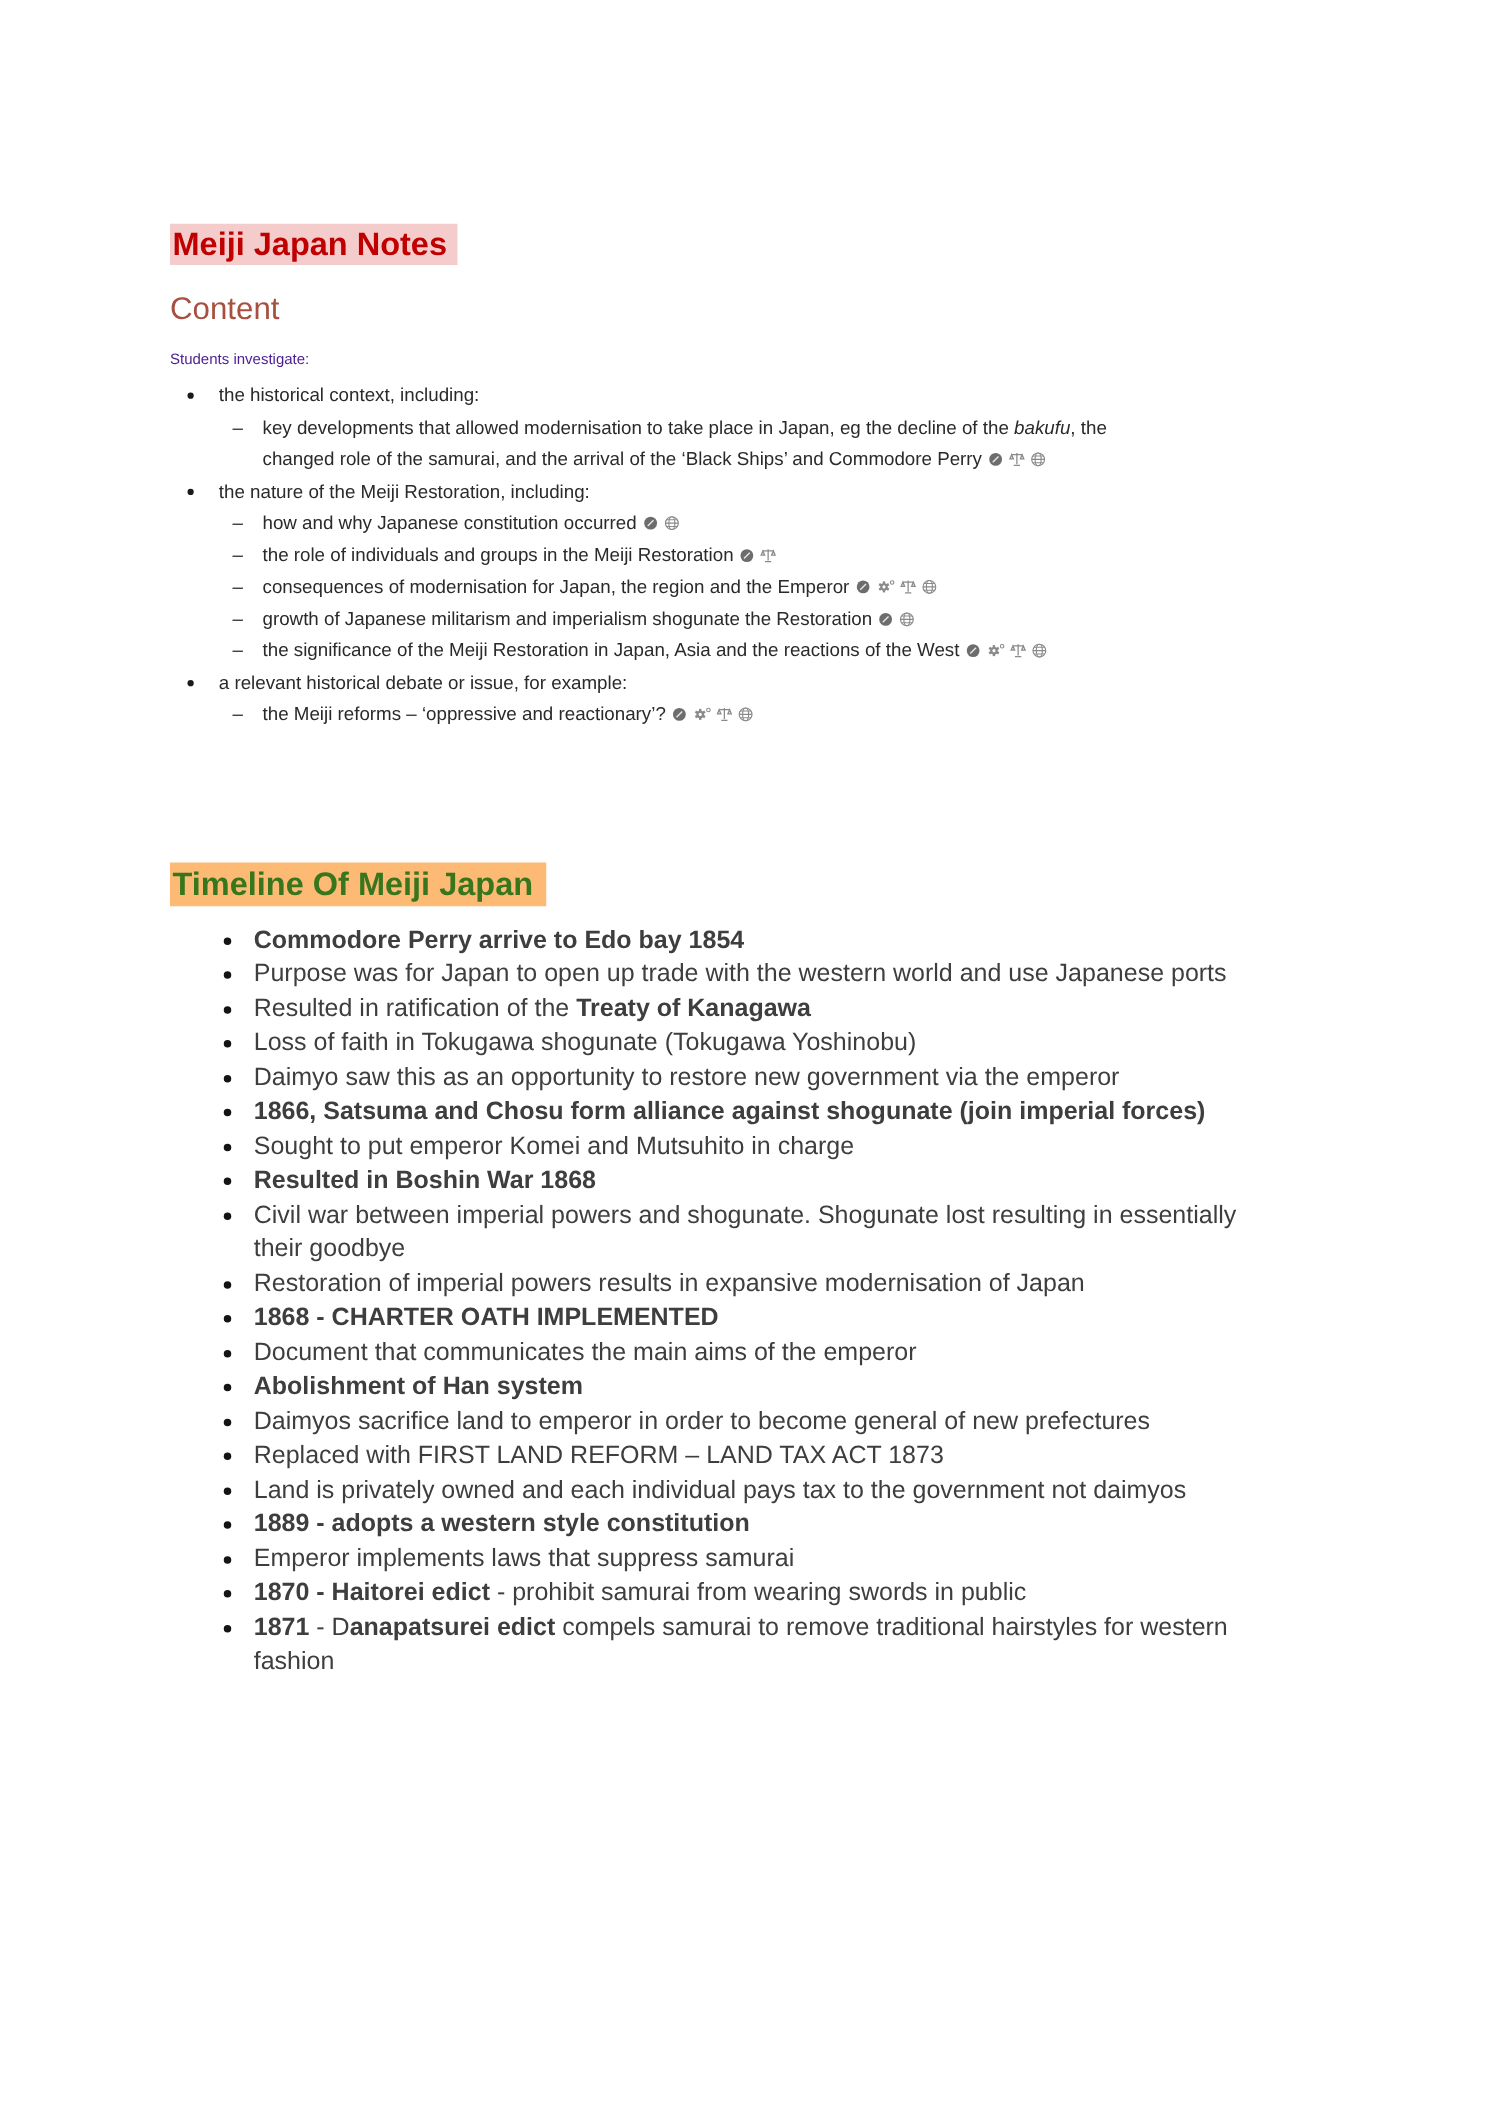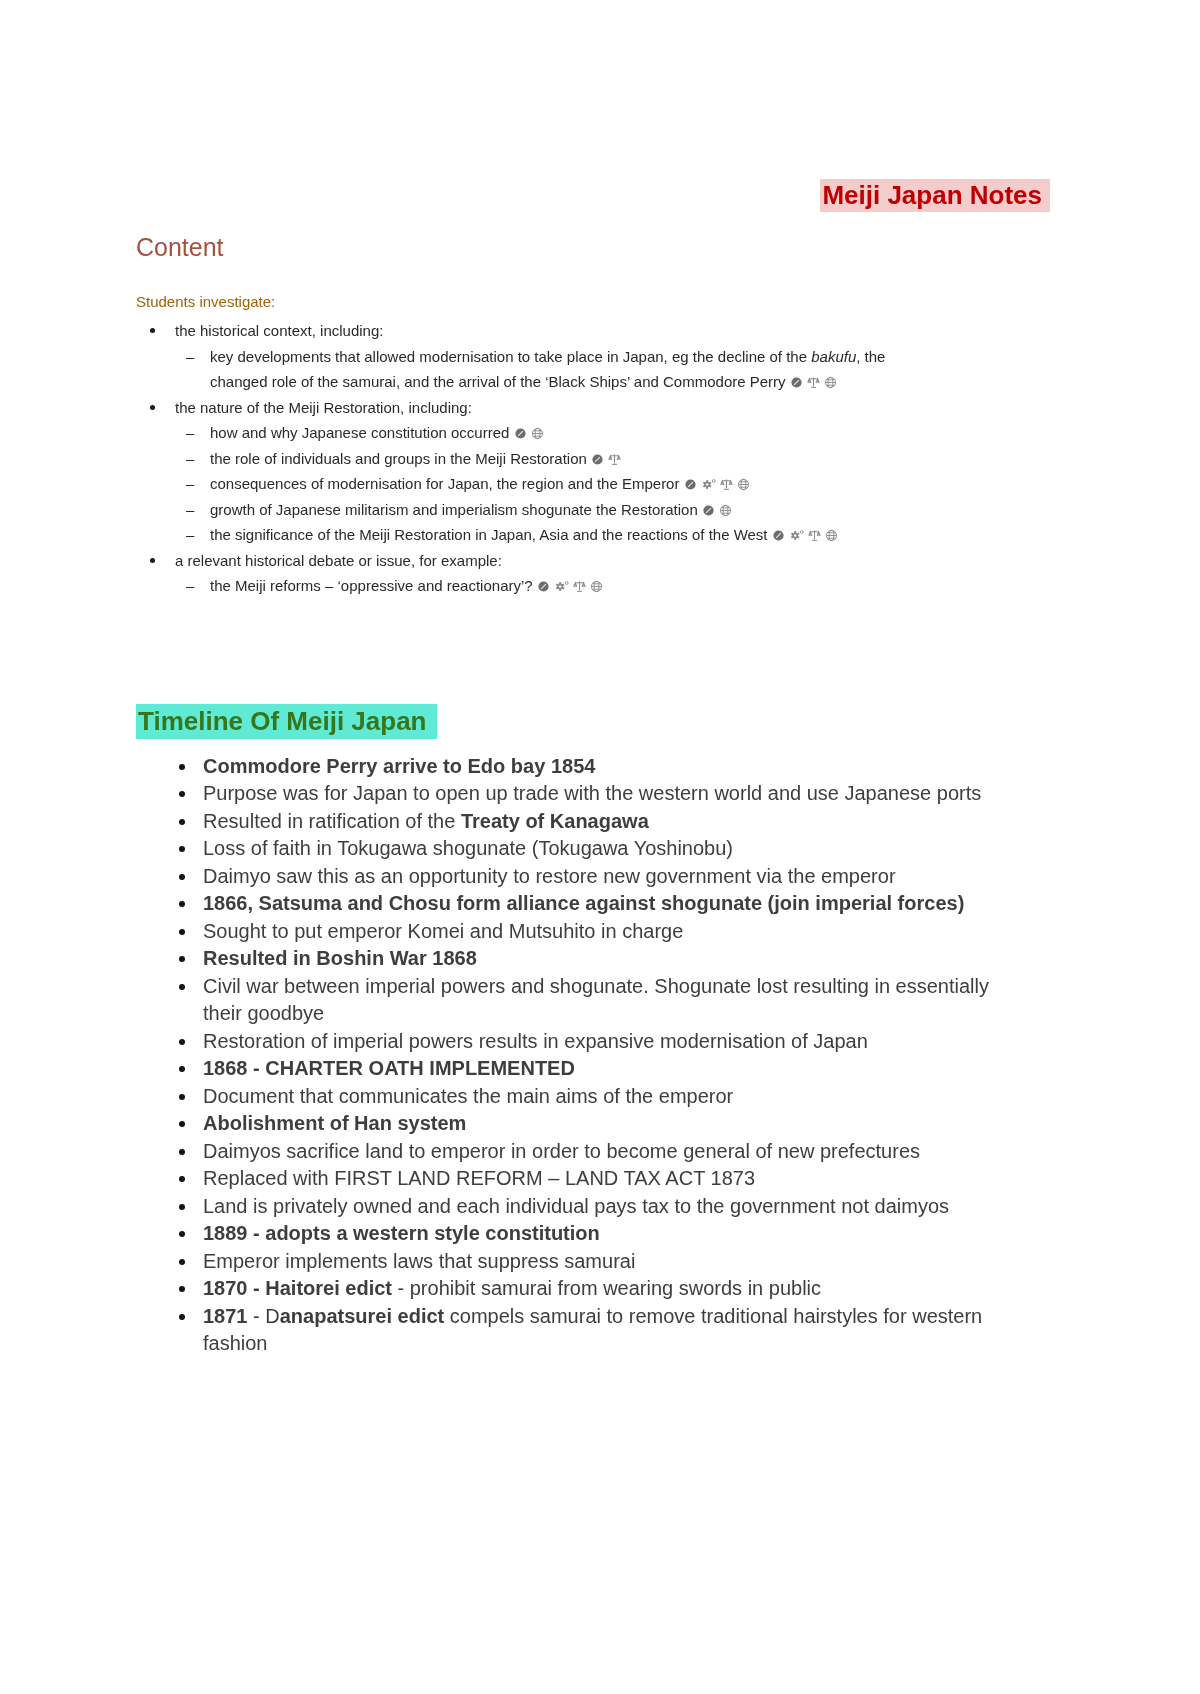--- a/index.html
+++ b/index.html
@@ -2,42 +2,42 @@
 <html><head>
 <meta charset="utf-8">
 <style>
   html,body{margin:0;padding:0;background:#ffffff;}
   .page{
     width:1200px;height:1694px;background:#ffffff;position:relative;
     font-family:"Liberation Sans","DejaVu Sans",sans-serif;overflow:hidden;
   }
   .inner{padding:180px 150px 0 136px;}
 
-  h1.doc-title{margin:0;font-size:26px;line-height:31px;font-weight:bold;text-align:right;}
+  h1.doc-title{margin:0;font-size:26px;line-height:31px;font-weight:bold;}
   .hl-red{background:#f4cccc;color:#c00000;padding:1px 8px 2px 2px;}
 
   h2.content-heading{
     margin:21px 0 0 0;font-size:25px;line-height:30px;font-weight:400;color:#a8503f;
   }
-  p.intro{margin:27px 0 0 0;font-size:15px;line-height:25px;color:#a16207;}
+  p.intro{margin:13px 0 0 0;font-size:12px;line-height:25px;color:#4c1d95;}
 
   ul.content-list{
     list-style:none;margin:4px 0 0 0;padding:0;width:784px;
     font-size:15px;line-height:25.5px;color:#2a2a2a;
   }
   li.l1{position:relative;padding-left:39px;}
   li.l1 > .dot{
     position:absolute;left:14px;top:10px;width:5px;height:5px;border-radius:50%;background:#1a1a1a;
   }
   ul.sub{list-style:none;margin:0;padding:0;}
   li.l2{position:relative;padding-left:35px;}
   li.l2 > .dash{position:absolute;left:11px;top:0;color:#2a2a2a;}
 
   h1.timeline-heading{margin:106px 0 0 0;font-size:26px;line-height:32px;font-weight:bold;}
-  .hl-green{background:#5eead4;color:#38761d;padding:2px 10px 3px 2px;}
+  .hl-green{background:#fdba74;color:#38761d;padding:2px 10px 3px 2px;}
 
   ul.timeline-list{
     list-style:none;margin:16px 0 0 36px;padding:0;width:845px;
     font-size:20px;line-height:27.5px;color:#3e3e3e;
   }
   li.t{position:relative;padding-left:31px;}
   li.t > .dot{
     position:absolute;left:7px;top:11px;width:6px;height:6px;border-radius:50%;background:#141414;
   }
 

